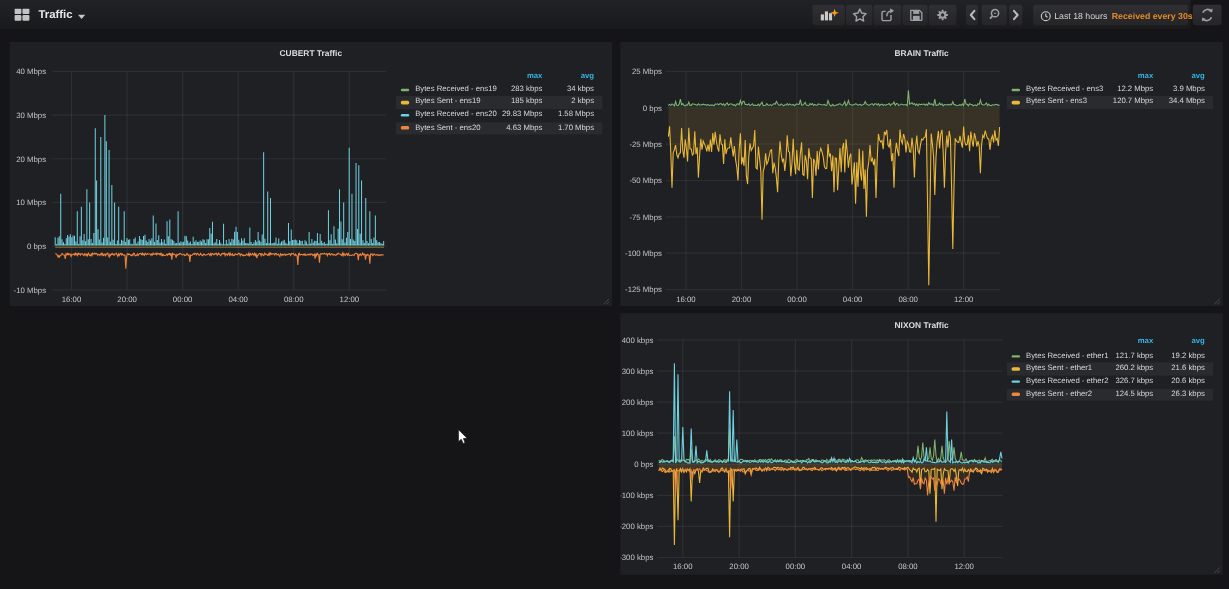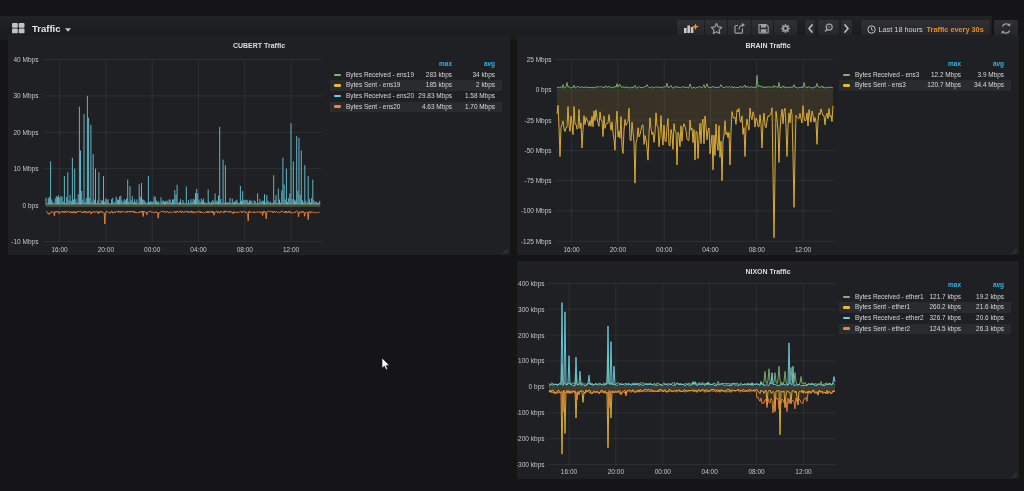--- a/index.html
+++ b/index.html
@@ -1,16 +1,16 @@
 <!DOCTYPE html>
 <html><head><meta charset="utf-8"><style>
 * { margin:0; padding:0; box-sizing:border-box; }
 html,body { width:1024px; height:491px; background:#151518; overflow:hidden;
   font-family:"Liberation Sans", sans-serif; }
-#nav { position:absolute; left:0; top:16px; width:992px; height:24px;
+#nav { position:absolute; left:0; top:0; width:992px; height:24px;
   background:linear-gradient(180deg,#212225,#191a1c); }
 .panel { position:absolute; background:#1f2023; overflow:hidden; }
 .ptitle { position:absolute; left:0; top:7px; width:100%; text-align:center;
   font-size:7px; font-weight:bold; color:#dcdde0; }
 svg text { font-family:"Liberation Sans", sans-serif; }
 </style></head>
 <body>
 <div id="nav">
     <svg width="13" height="11" viewBox="0 0 13 11" style="position:absolute;left:12px;top:7px;">
       <g fill="#c2c2c4">
@@ -67,21 +67,21 @@
       </svg></div>
     <div style="position:absolute;left:840.5px;top:4px;width:11px;height:17px;background:linear-gradient(180deg,#303034,#252528);border-radius:2px;"><svg width="11" height="17" viewBox="0 0 11 17">
         <path d="M4 5 L7 8.5 L4 12" fill="none" stroke="#b9bbbe" stroke-width="1.7" stroke-linecap="round" stroke-linejoin="round"></path>
       </svg></div>
     <div style="position:absolute;left:861px;top:4px;width:129px;height:17px;background:linear-gradient(180deg,#303034,#252528);border-radius:2px;">
       <svg width="11" height="11" viewBox="0 0 11 11" style="position:absolute;left:5px;top:4px;">
         <circle cx="5.5" cy="5.5" r="3.7" fill="none" stroke="#c8c9cb" stroke-width="0.95"></circle>
         <path d="M5.5 3.3 V5.5 L7 6.4" fill="none" stroke="#c8c9cb" stroke-width="0.95"></path>
       </svg>
       <span style="position:absolute;left:17.5px;top:5px;font-size:7.3px;color:#d3d4d6;white-space:nowrap;">Last 18 hours</span>
-      <span style="position:absolute;left:65.5px;top:5px;font-size:7.3px;font-weight:bold;color:#e78b28;white-space:nowrap;">Traffic every 30s</span>
+      <span style="position:absolute;left:65.5px;top:5px;font-size:7.3px;font-weight:bold;color:#e78b28;white-space:nowrap;">Received every 30s</span>
     </div>
     <div style="position:absolute;left:994px;top:4px;width:24px;height:17px;background:linear-gradient(180deg,#303034,#252528);border-radius:2px;"><svg width="24" height="17" viewBox="0 0 24 17">
         <path d="M15.6 5.4 A4.2 4.2 0 0 0 8.4 6.6" fill="none" stroke="#9da0a4" stroke-width="1.35"></path>
         <path d="M8.4 11.6 A4.2 4.2 0 0 0 15.6 10.4" fill="none" stroke="#9da0a4" stroke-width="1.35"></path>
         <path d="M16.5 3.0 L16.1 6.4 L13.1 5.2 Z" fill="#9da0a4"></path>
         <path d="M7.5 14.0 L7.9 10.6 L10.9 11.8 Z" fill="#9da0a4"></path>
       </svg></div>
   </div>
 <div class="panel" style="left:8px;top:35px;width:502px;height:220px;">
     <div class="ptitle">CUBERT Traffic</div>

